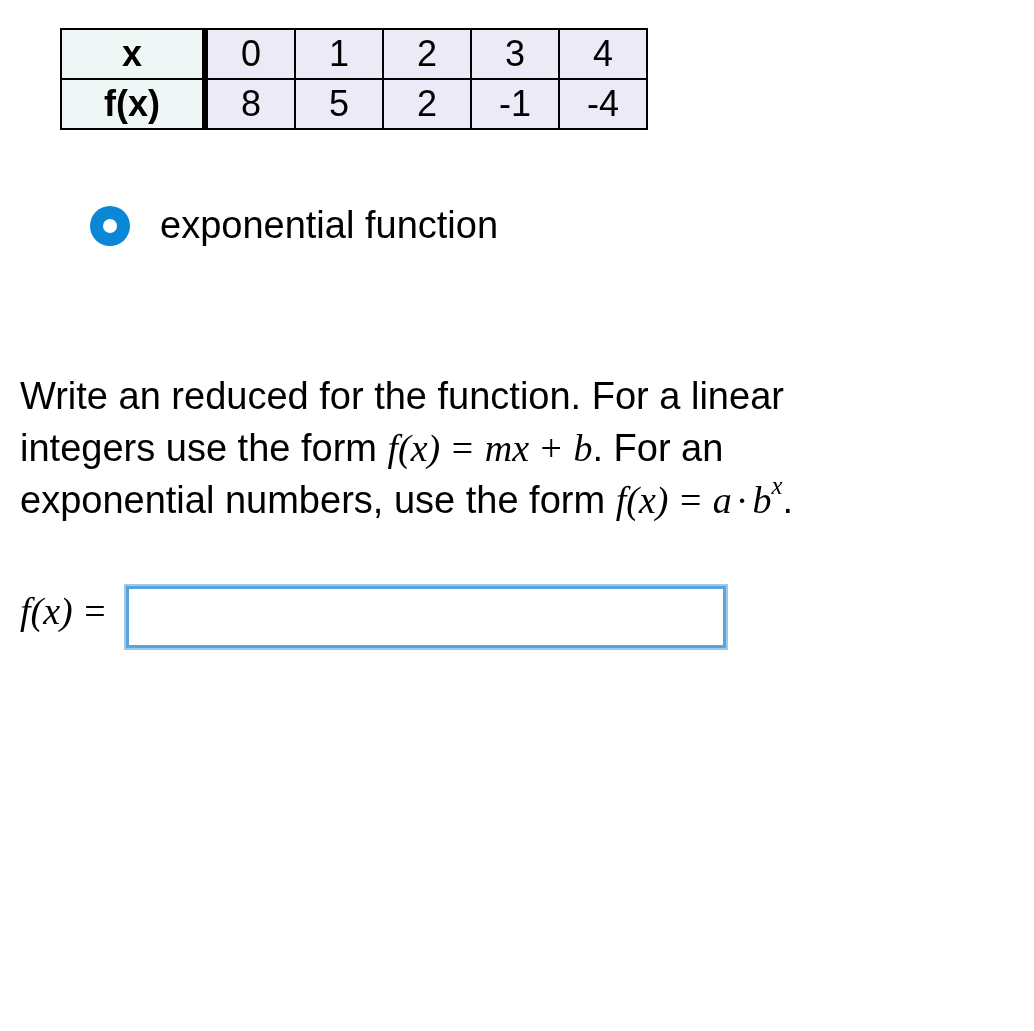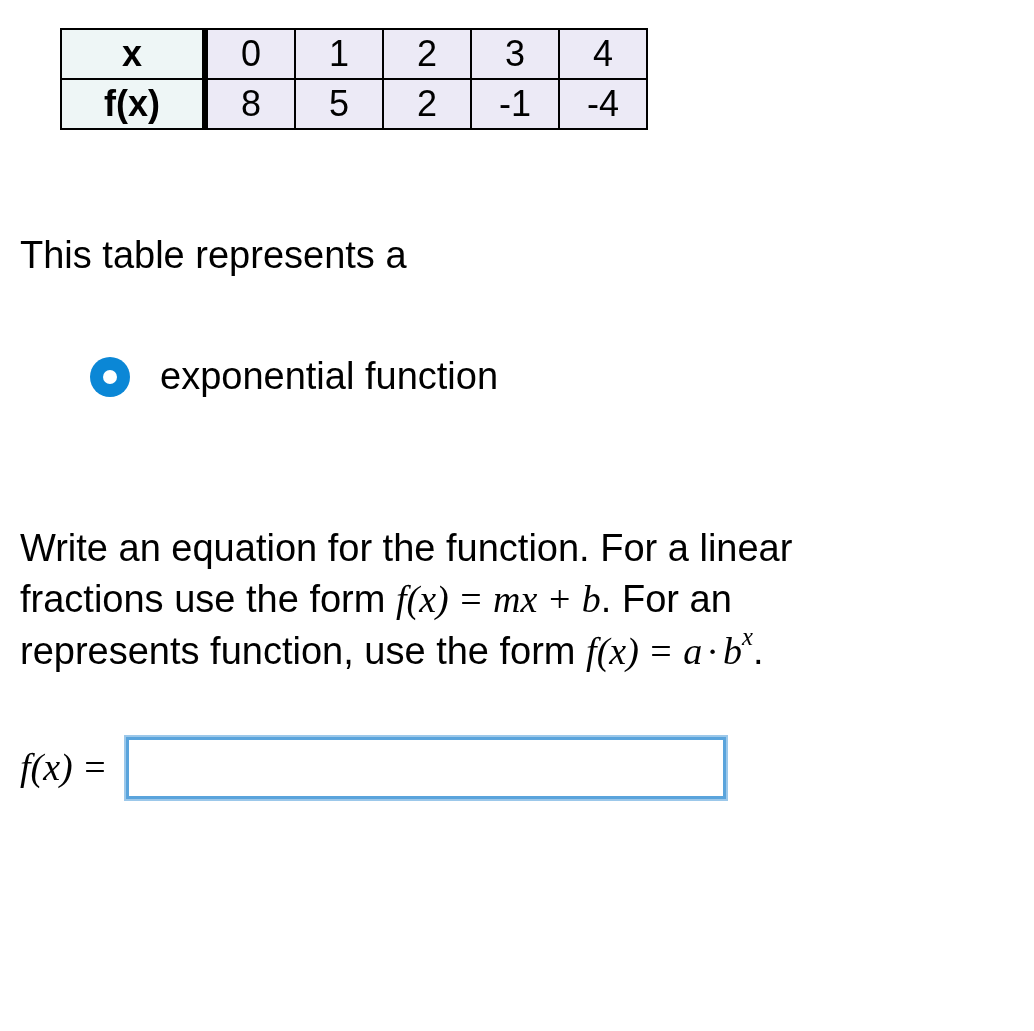--- a/index.html
+++ b/index.html
@@ -55,21 +55,20 @@
     display: flex;
     align-items: center;
     gap: 30px;
   }
   .block-prompt2 {
     margin-top: 120px;
   }
   .answer-row {
     margin-top: 60px;
     display: flex;
-    align-items: center;
     gap: 18px;
   }
 
   
   .radio {
     width: 40px;
     height: 40px;
     border-radius: 50%;
     background: #0b87d6;
     display: flex;
@@ -125,33 +124,32 @@
       <td class="head">f(x)</td>
       <td class="cell">8</td>
       <td class="cell">5</td>
       <td class="cell">2</td>
       <td class="cell">-1</td>
       <td class="cell">-4</td>
     </tr>
   </tbody>
     </table>
 
-  <div class="line block-prompt1">This table represents a</div>
 
   <div class="block-radio">
     <span class="radio">
       <span class="dot"></span>
     </span>
     <span class="line">exponential function</span>
   </div>
 
   <div class="line block-prompt2">
-    <span>Write an equation for the function. For a linear</span><br>
-    <span>fractions use the form </span><span class="math"><span>f(x)</span><span class="op"> = </span><span>mx</span><span class="op"> + </span><span>b</span></span><span>. For an</span><br>
-    <span>represents function, use the form </span><span class="math"><span>f(x)</span><span class="op"> = </span><span>a</span><span class="dot">·</span><span>b</span><sup>x</sup></span><span>.</span><br>
+    <span>Write an reduced for the function. For a linear</span><br>
+    <span>integers use the form </span><span class="math"><span>f(x)</span><span class="op"> = </span><span>mx</span><span class="op"> + </span><span>b</span></span><span>. For an</span><br>
+    <span>exponential numbers, use the form </span><span class="math"><span>f(x)</span><span class="op"> = </span><span>a</span><span class="dot">·</span><span>b</span><sup>x</sup></span><span>.</span><br>
   </div>
 
   <div class="answer-row">
     <span class="line math">
       <span>f(x)</span><span class="op"> = </span>
     </span>
     <input type="text" class="ansbox" value="" style="">
   </div>
 
 </div>

